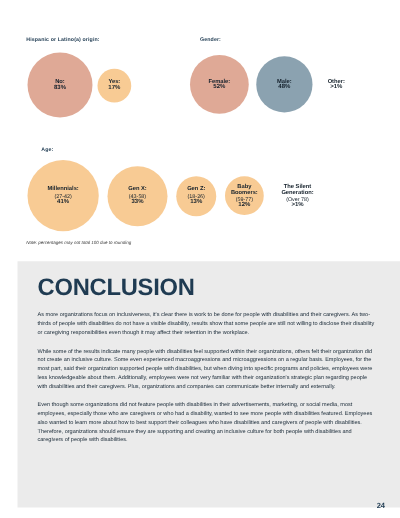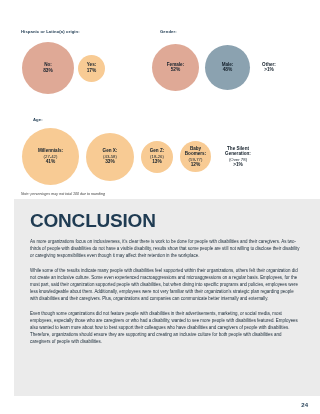--- a/index.html
+++ b/index.html
@@ -61,21 +61,21 @@
     font-size: 3.6px;
     font-style: italic;
     color: #3c3c3c;
     white-space: nowrap;
   }
 
   
   .conclusion {
     position: absolute;
     left: 14px;
-    top: 199px;
+    top: 209px;
     width: 306px;
     height: 197px;
     background: #EBEBEB;
     box-sizing: border-box;
     padding: 12px 16px 0 16px;
   }
   .conclusion-title {
     font-size: 19px;
     font-weight: bold;
     color: #1F3B52;

